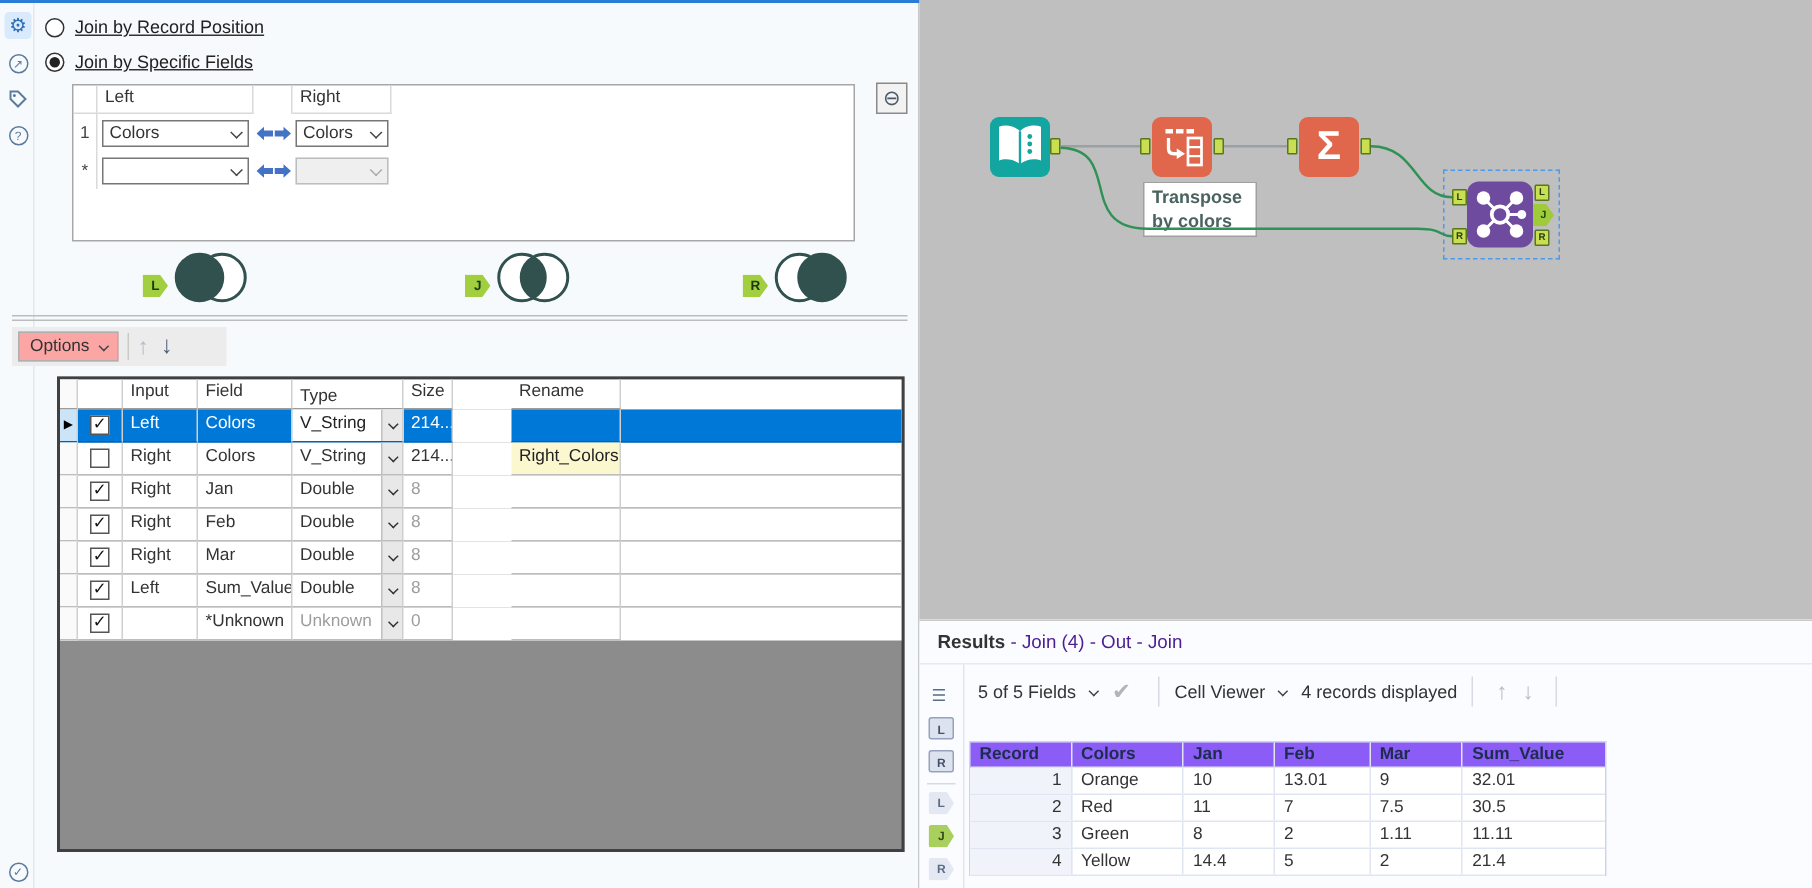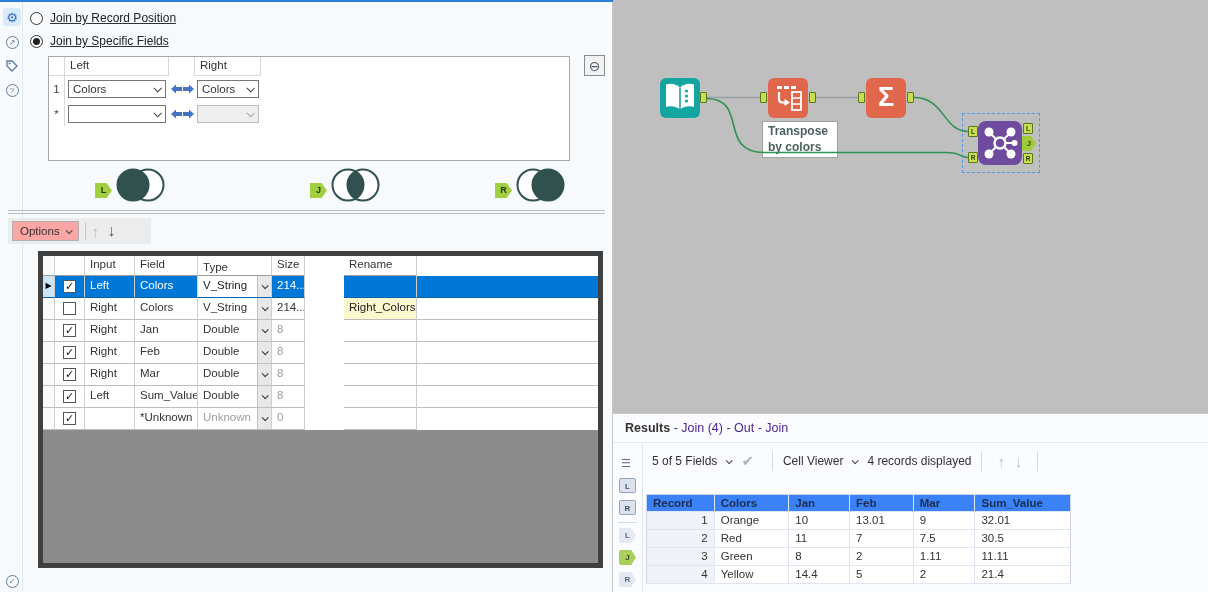--- a/index.html
+++ b/index.html
@@ -41,21 +41,21 @@
   
   #options-strip { position:absolute; left:8px; top:218px; width:143px; height:26px; background:#ececec; display:flex; align-items:center; }
   #options-btn { margin-left:4px; height:20px; background:#fca5a5; border:1px solid #b0b0b0; display:flex; align-items:center; padding:0 7px; gap:6px; font-size:11.5px; }
   #options-btn .chev { width:5px; height:5px; border-right:1.3px solid #444; border-bottom:1.3px solid #444; transform:rotate(45deg) translateY(-1px); }
   .tb-sep { width:1px; height:18px; background:#c9c9c9; margin:0 6px; }
   .arrow-up { font-size:15px; color:#b6bdc6; }
   .arrow-down { font-size:16px; color:#4e6076; font-weight:bold; margin-left:8px; }
   #tip-box { position:absolute; left:156px; top:218px; width:240px; height:22px; background:#ececec; display:flex; align-items:center; padding-left:7px; font-size:11px; color:#333; white-space:nowrap; }
 
   
-  #field-table { position:absolute; left:38px; top:251px; width:565px; height:317px; border:5px solid #404040; background:#8c8c8c; }
+  #field-table { position:absolute; left:38px; top:251px; width:565px; height:317px; border:2px solid #404040; background:#8c8c8c; }
   .ft-row { display:flex; height:22px; background:#fff; }
   .ft-row.hdr { height:20px; }
   .ft-cell { border-right:1px solid #cfcfcf; border-bottom:1px solid #bdbdbd; padding:3px 0 0 5px; font-size:11.5px; overflow:hidden; white-space:nowrap; }
   .ft-row.hdr .ft-cell { border-bottom:1px solid #9c9c9c; padding-top:2px; color:#333; }
   .c-ind { width:12px; padding:0; background:#fafafa; text-align:center; font-size:8px; line-height:20px; }
   .c-cb { width:30px; display:flex; align-items:center; justify-content:center; padding:0; }
   .c-input { width:50px; } .c-field { width:63px; }
   .c-type { width:74px; display:flex; padding:0; position:relative; }
   .c-type .tv { flex:1; padding:3px 0 0 5px; }
   .dd-btn { width:14px; background:#e8e8e8; border-left:1px solid #c0c0c0; display:flex; align-items:center; justify-content:center; }
@@ -89,21 +89,21 @@
   .in-badge { background:#dde2ef; border:1px solid #97a1bd; color:#44506b; }
   .out-badge { background:#e3e8f2; color:#5a6b84; clip-path:polygon(0 0,72% 0,100% 50%,72% 100%,0 100%); }
   .out-badge.sel { background:#a9cf5d; color:#33491a; }
   #res-toolbar { position:absolute; left:30px; top:33px; width:565px; height:28px; display:flex; align-items:center; padding-left:9px; font-size:12px; color:#333; }
   .rt-chev { width:5px; height:5px; border-right:1.4px solid #444; border-bottom:1.4px solid #444; transform:rotate(45deg) translateY(-1px); margin:0 10px 0 9px; }
   .rt-check { color:#b0b5bb; font-size:15px; font-weight:bold; margin-right:8px; }
   .rt-sep { width:1px; height:20px; background:#d6dbe3; margin:0 10px; }
   .rt-arrow { font-size:15px; color:#b6bdc6; margin:0 5px; }
   #res-table { position:absolute; left:33px; top:80px; width:425px; border:1px solid #cdd6e6; border-bottom:none; }
   .rtab-row { display:flex; height:18px; background:#fff; border-bottom:1px solid #dfe6f2; }
-  .rtab-row.hdr { height:17px; background:#3b82f6; }
+  .rtab-row.hdr { height:17px; background:#8b5cf6; }
   .rtab-cell { border-right:1px solid #dfe6f2; padding:2px 0 0 6px; font-size:11.5px; overflow:hidden; white-space:nowrap; }
   .rtab-row.hdr .rtab-cell { font-weight:bold; color:#1d2d50; }
   .rc0 { width:68px; } .rc1 { width:75px; } .rc2 { width:61px; } .rc3 { width:64px; } .rc4 { width:62px; } .rc5 { width:95px; border-right:none; }
   .rtab-row .rc0.num { background:#f0f4fa; text-align:right; padding-right:6px; padding-left:0; }
 </style>
 </head>
 <body>
 
 <div id="left-panel">
   <div id="accent-line"></div>

